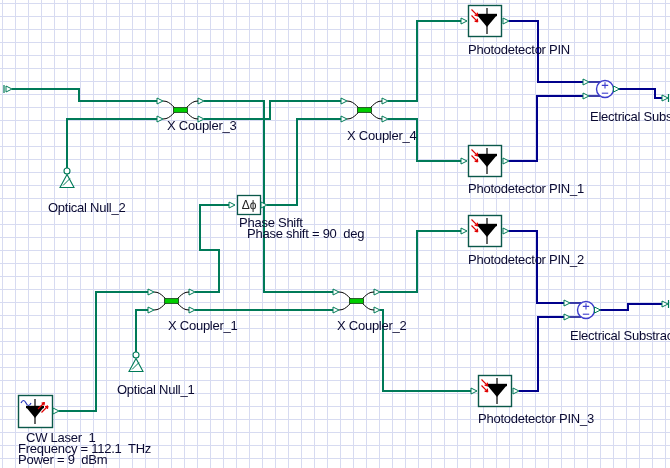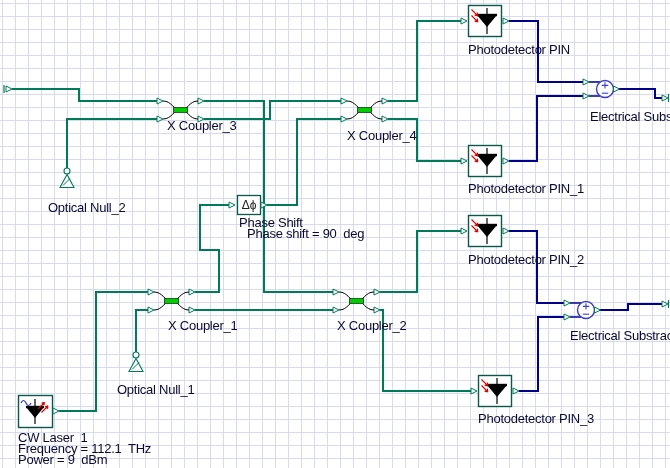--- a/index.html
+++ b/index.html
@@ -156,17 +156,17 @@
   <div class="lbl" style="left:590px;top:111px">Electrical Substract</div>
   <div class="lbl" style="left:570px;top:330px">Electrical Substractor_1</div>
 
   <div class="glyph" style="left:238px;top:196px;width:22px;height:18px">Δϕ</div>
   <div class="lbl" style="left:239px;top:217px">Phase Shift</div>
   <div class="lbl" style="left:247px;top:228px">Phase shift = 90  deg</div>
 
   <div class="lbl" style="left:48px;top:202px">Optical Null_2</div>
   <div class="lbl" style="left:117px;top:384px">Optical Null_1</div>
 
-  <div class="lbl" style="left:18px;top:432px">CW Laser  1</div>
+  <div class="lbl" style="left:26px;top:432px">CW Laser  1</div>
   <div class="lbl" style="left:18px;top:443px">Frequency = 112.1  THz</div>
   <div class="lbl" style="left:18px;top:454px">Power = 9  dBm</div>
 
 </div>
 
 </body></html>

